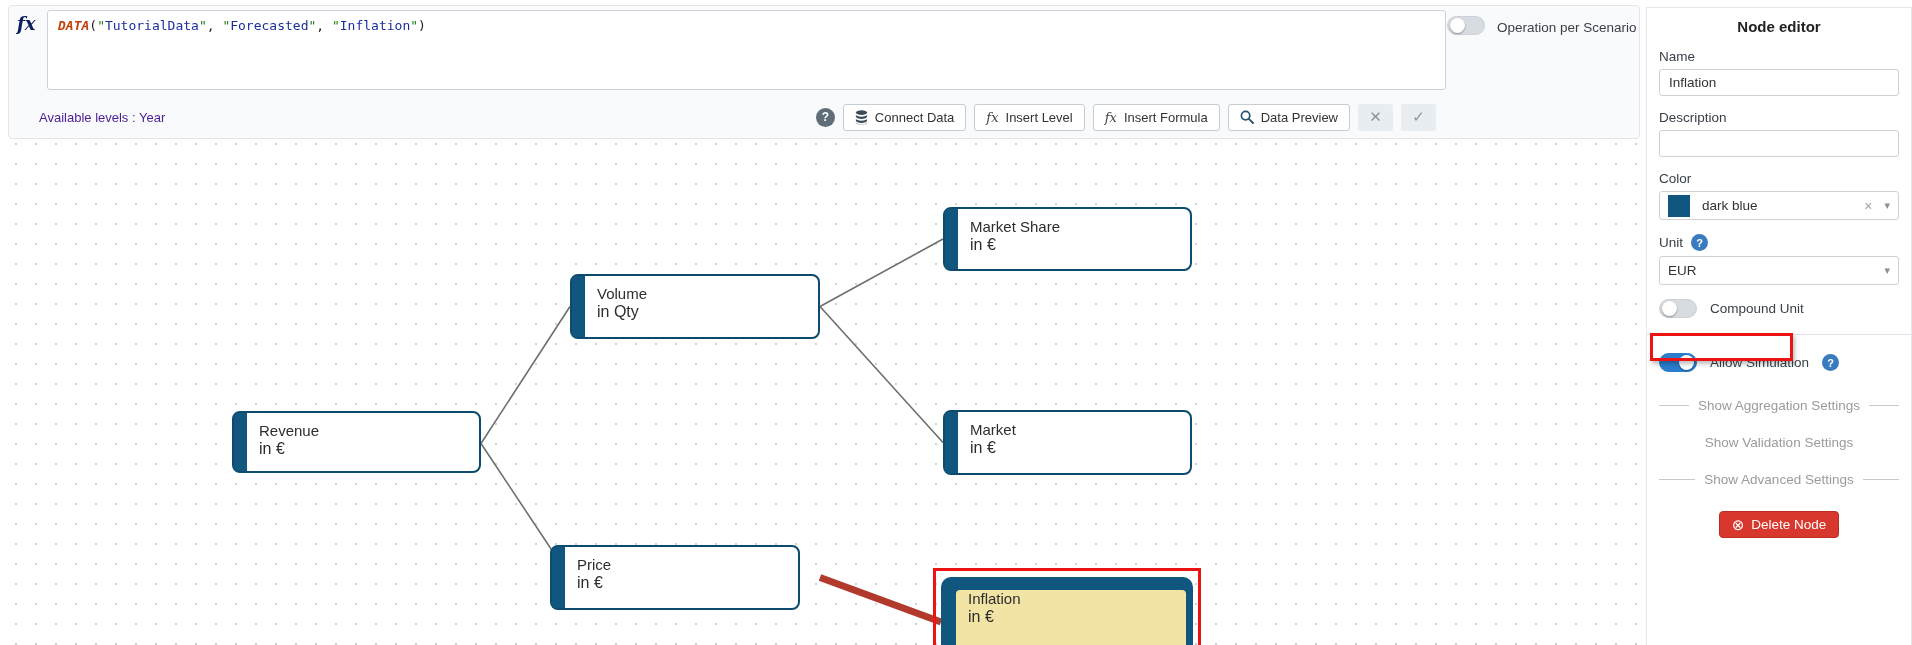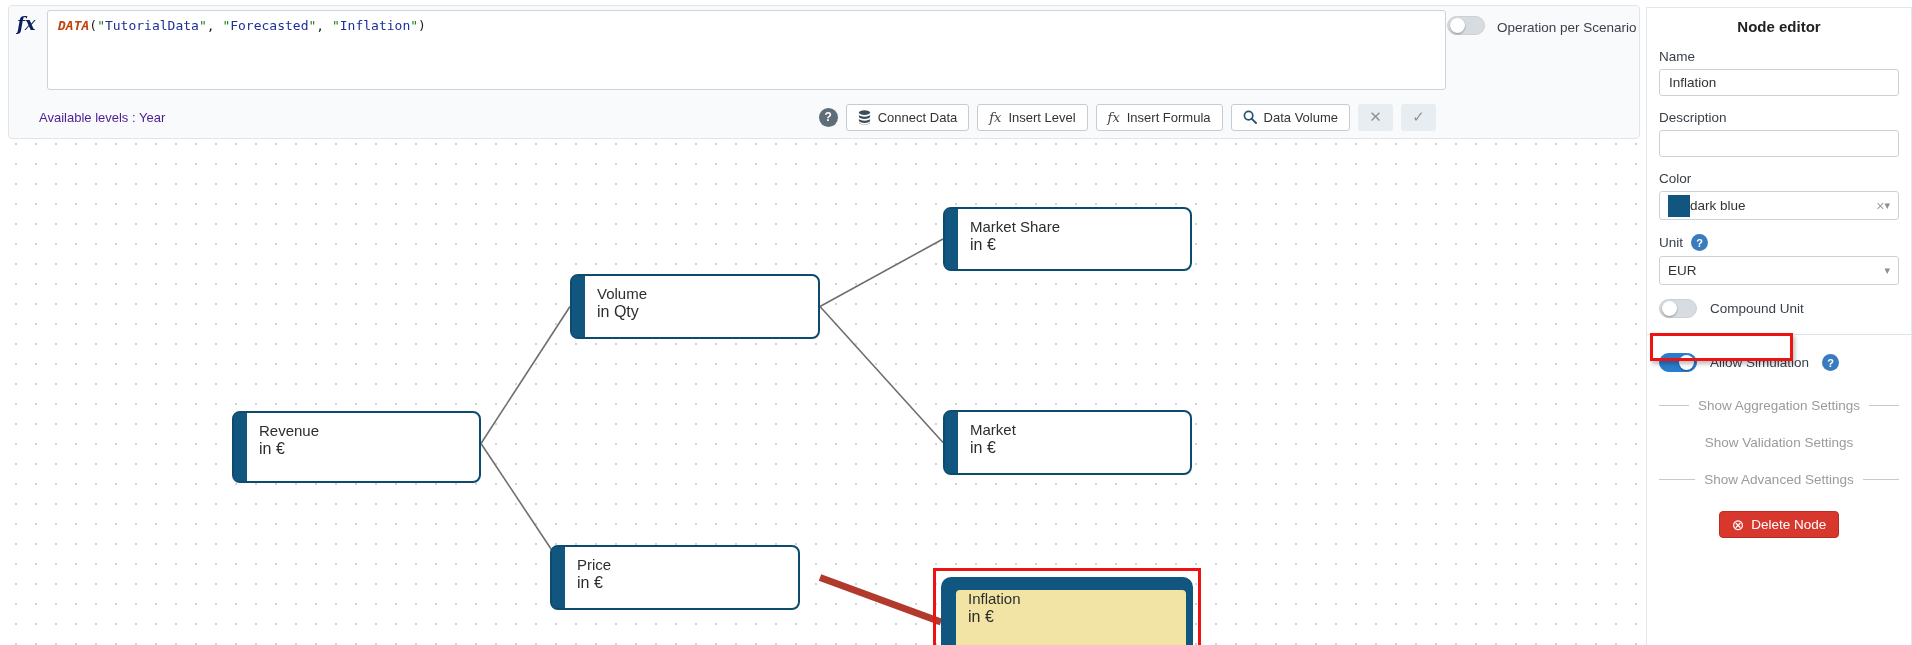--- a/index.html
+++ b/index.html
@@ -110,21 +110,21 @@
   }
   .sidebar-title { text-align:center; font-weight:bold; font-size:15px; color:#222; margin-top:2px; }
   .field-label { font-size:13.5px; color:#39404a; margin:14px 0 5px 0; display:flex; align-items:center; gap:8px; }
   .text-input {
     width:100%; height:27px; border:1px solid #ccd2d8; border-radius:3px;
     font-size:13.5px; color:#333; padding:0 9px; font-family:"Liberation Sans", sans-serif;
     background:#fff;
   }
   .select-box {
     width:100%; height:29px; border:1px solid #ccd2d8; border-radius:3px; background:#fff;
-    display:flex; align-items:center; padding:0 8px; gap:0; font-size:13.5px; color:#333;
+    display:flex; align-items:center; padding:0 8px; gap:12px; font-size:13.5px; color:#333;
     cursor:pointer;
   }
   .swatch { width:22px; height:22px; background:#11567e; flex:0 0 auto; }
   .select-spacer { flex:1; }
   .clear-x { color:#9aa0a6; font-size:14px; cursor:pointer; }
   .dd-arrow { color:#8a8f95; font-size:11px; cursor:pointer; }
   .q-icon {
     width:17px; height:17px; border-radius:50%; background:#3a7bbf; color:#fff;
     font-size:11px; font-weight:bold; display:flex; align-items:center; justify-content:center;
     cursor:pointer; flex:0 0 auto;
@@ -155,21 +155,21 @@
 
   <svg class="edge-layer" id="edge-layer" width="1912" height="645" viewBox="0 0 1912 645">
       <line x1="481" y1="443.5" x2="570" y2="306.5" stroke="#6e6e6e" stroke-width="1.6"></line>
       <line x1="481" y1="443.5" x2="570" y2="577.5" stroke="#6e6e6e" stroke-width="1.6"></line>
       <line x1="820" y1="306.5" x2="943" y2="239" stroke="#6e6e6e" stroke-width="1.6"></line>
       <line x1="820" y1="306.5" x2="943" y2="442.5" stroke="#6e6e6e" stroke-width="1.6"></line>
       <line x1="820" y1="577.5" x2="941" y2="622" stroke="#b23a2d" stroke-width="7"></line>
     </svg>
 
   <div id="node-layer">
-      <div class="node" style="left: 232px; top: 411px; width: 249px; height: 72px;">
+      <div class="node" style="left: 232px; top: 411px; width: 249px; height: 62px;">
         <div class="node-title">Revenue</div>
         <div class="node-unit">in €</div>
       </div>
       <div class="node" style="left: 570px; top: 274px; width: 250px; height: 65px;">
         <div class="node-title">Volume</div>
         <div class="node-unit">in Qty</div>
       </div>
       <div class="node" style="left: 550px; top: 545px; width: 250px; height: 65px;">
         <div class="node-title">Price</div>
         <div class="node-unit">in €</div>
@@ -220,21 +220,21 @@
           <span class="fx-ico">fx</span>
           <span>Insert Formula</span>
         </button>
         <button class="tb-btn">
           <span>
             <svg width="14" height="14" viewBox="0 0 14 14">
               <circle cx="5.6" cy="5.6" r="4.2" fill="none" stroke="#27556f" stroke-width="1.7"></circle>
               <line x1="8.8" y1="8.8" x2="13" y2="13" stroke="#27556f" stroke-width="1.9" stroke-linecap="round"></line>
             </svg>
           </span>
-          <span>Data Volume</span>
+          <span>Data Preview</span>
         </button>
         <button class="tb-mini">
           <span>✕</span>
         </button>
         <button class="tb-mini">
           <span>✓</span>
         </button>
       </div>
     </div>
   </div>

